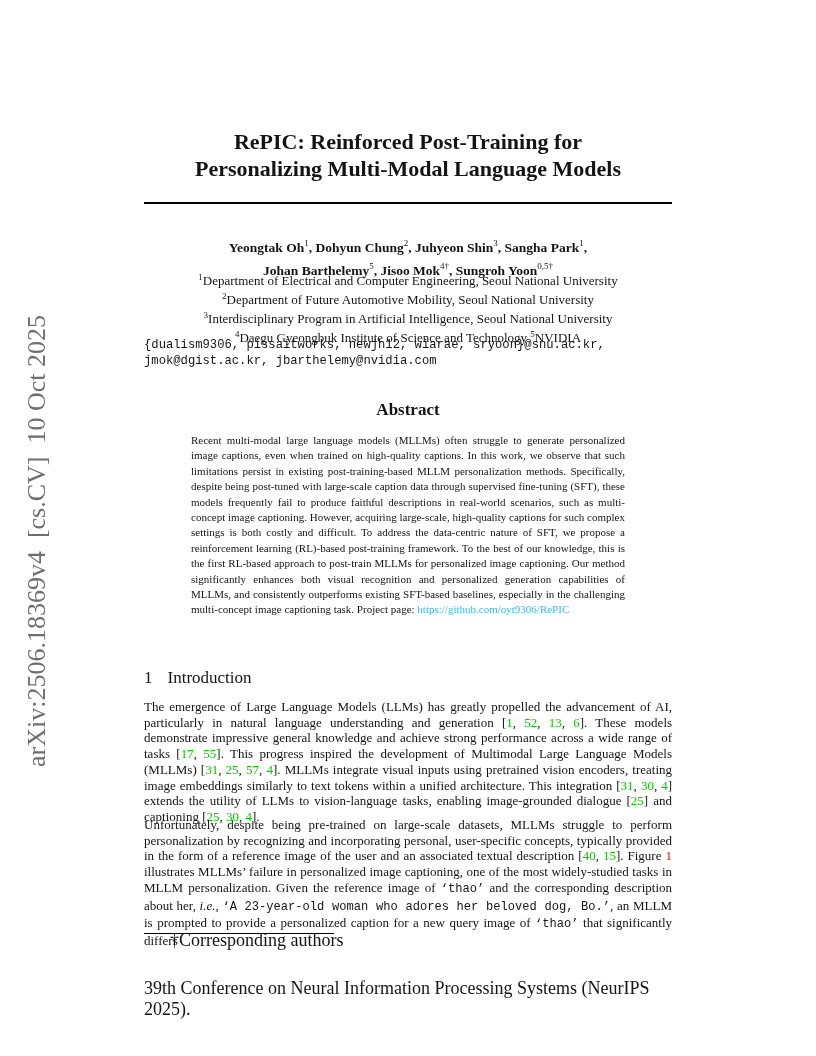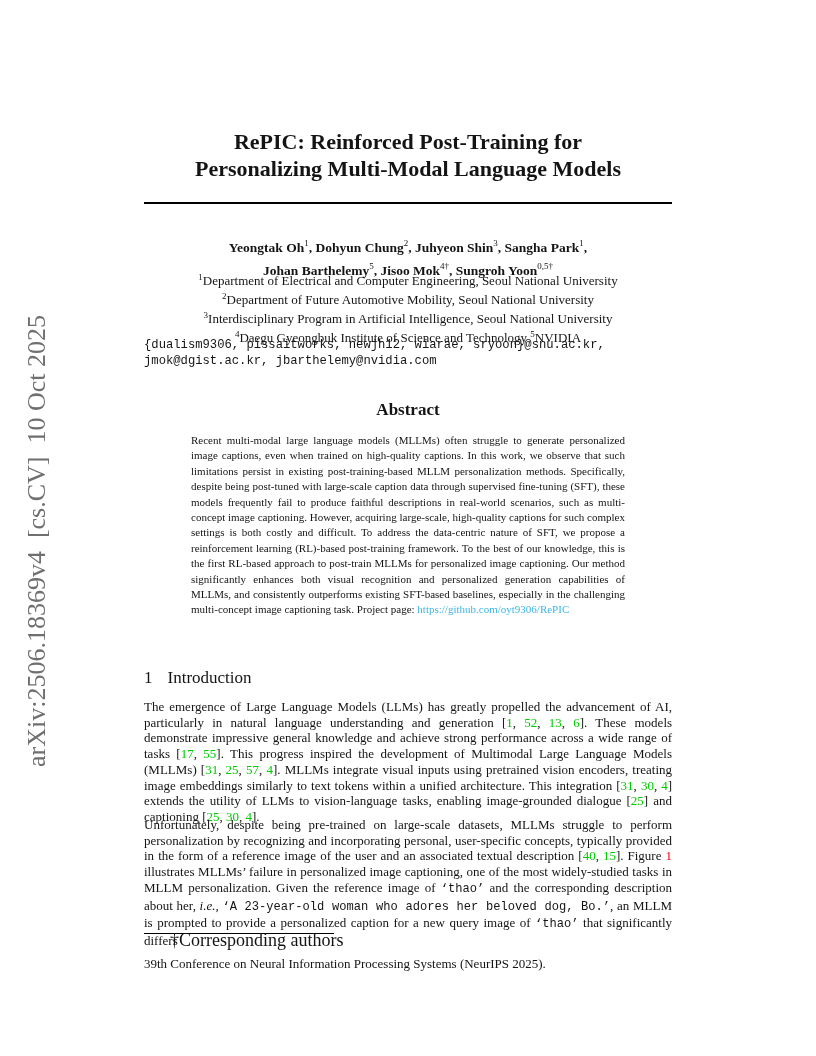--- a/index.html
+++ b/index.html
@@ -50,22 +50,22 @@
   .figref { color:#ff0000; }
   .tt { font-family:"Liberation Mono", monospace; font-size:0.93em; }
   .it { font-style:italic; }
   .link { color:#3eb6e3; text-decoration:none; cursor:pointer; }
 
   .footnote-rule { position:absolute; top:933px; left:0; width:190px;
     border-top:1px solid #000; }
   .footnote { position:absolute; top:930px; left:26px; width:500px;
     font-size:18px; }
 
-  .conference-footer { position:absolute; top:956px; left:0; width:528px;
-    font-size:13px; }
+  .conference-footer { position:absolute; top:978px; left:0; width:528px;
+    font-size:18px; }
 </style>
 </head>
 <body>
 
 <div class="page">
 
   <div class="arxiv-watermark">arXiv:2506.18369v4  [cs.CV]  10 Oct 2025</div>
 
   <div class="content">
 

